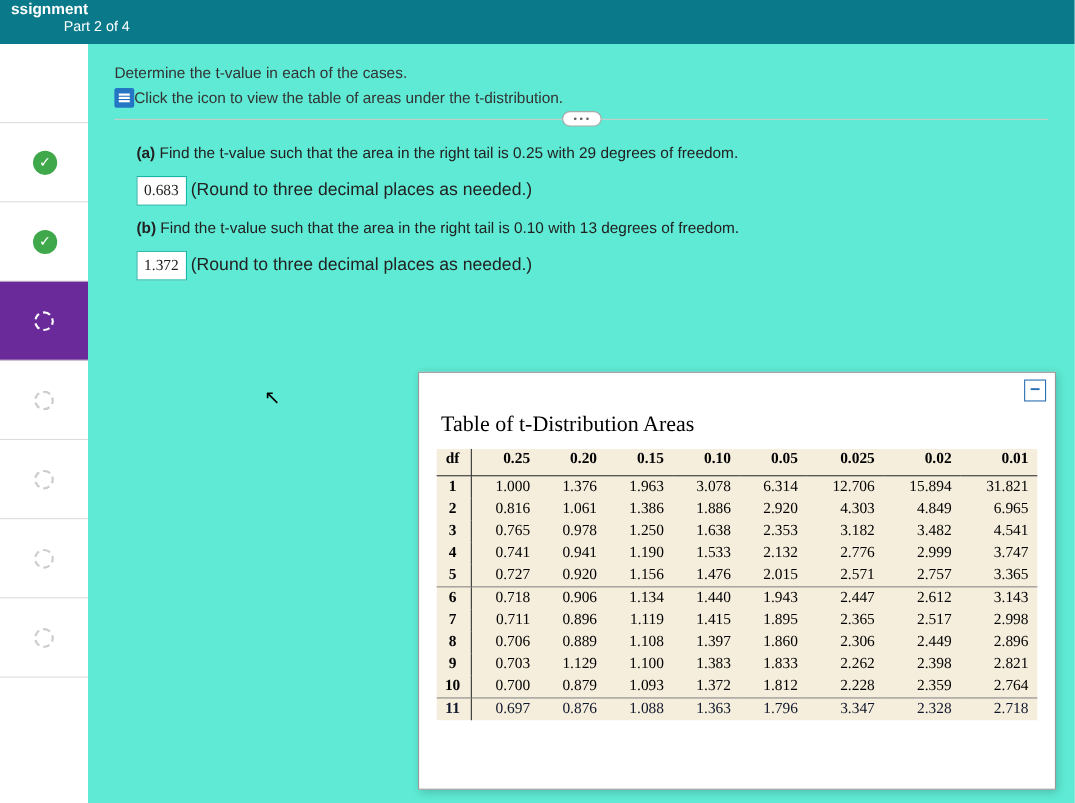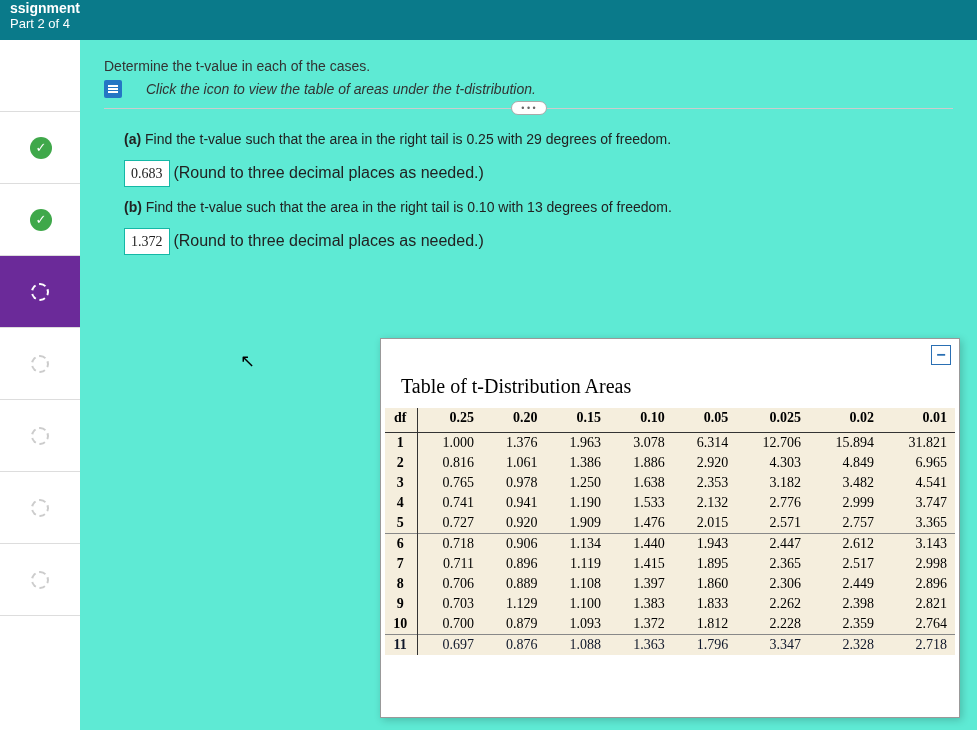--- a/index.html
+++ b/index.html
@@ -14,21 +14,21 @@
 .topbar {
   background: #0a7a8a;
   color: #fff;
   height: 40px;
   display: flex;
   padding-left: 10px;
   font-size: 14px;
   flex-direction: column;
 }
 .topbar .assignment { font-weight: bold; margin-right: 380px; }
-.topbar .part { font-size: 13px; }
+.topbar .part { font-size: 13px; margin-left: 48px; }
 .leftnav {
   position: absolute;
   left: 0;
   top: 40px;
   width: 80px;
   height: 690px;
   background: #fff;
 }
 .nav-item {
   height: 72px;
@@ -59,21 +59,21 @@
   border-radius: 50%;
 }
 .circle-o.white { border-color: #fff; }
 .content {
   margin-left: 80px;
   padding: 18px 24px;
   background: #5eead4;
   min-height: 690px;
 }
 .intro { font-size: 14px; color: #333; margin-bottom: 6px; }
-.icon-line { display: flex; align-items: center; gap: 24px; font-size: 14px; color: #333; margin-bottom: 3px; font-style: italic;}
+.icon-line { display: flex; align-items: center; gap: 0; font-size: 14px; color: #333; margin-bottom: 3px;}
 .book-icon {
   width: 18px; height: 18px; background: #2476c4; border-radius: 2px;
   display: inline-flex; align-items: center; justify-content: center;
 }
 .book-icon::after { content: ""; width: 10px; height: 2px; background: #fff; box-shadow: 0 3px 0 #fff, 0 -3px 0 #fff; }
 .separator { border-top: 1px solid #ccc; margin: 10px 0 20px; position: relative;}
 .sep-handle {
   position: absolute; left: 50%; top: -8px; transform: translateX(-50%);
   width: 36px; height: 14px; background: #fff; border: 1px solid #aaa; border-radius: 7px;
   font-size: 9px; display:flex; align-items:center; justify-content:center; color:#666;
@@ -102,21 +102,21 @@
 .popup-min {
   width: 20px; height: 20px; border: 1px solid #2a6fb3; background:#fff;
   display:flex; align-items:center; justify-content:center; color:#2a6fb3; font-weight:bold;
 }
 .popup-title {
   font-family: Georgia, 'Times New Roman', serif;
   font-size: 20px;
   padding: 4px 20px 10px;
 }
 .table-wrap {
-  padding: 0 4px;
+  padding: 0 16px;
   overflow: hidden;
 }
 table.ttab {
   border-collapse: collapse;
   font-family: Georgia, 'Times New Roman', serif;
   font-size: 14px;
   width: 100%;
   background: #f5eedd;
 }
 table.ttab th, table.ttab td {
@@ -274,21 +274,21 @@
             <td>1.533</td>
             <td>2.132</td>
             <td>2.776</td>
             <td>2.999</td>
             <td>3.747</td>
           </tr>
           <tr>
             <td>5</td>
             <td>0.727</td>
             <td>0.920</td>
-            <td>1.909</td>
+            <td>1.156</td>
             <td>1.476</td>
             <td>2.015</td>
             <td>2.571</td>
             <td>2.757</td>
             <td>3.365</td>
           </tr>
           <tr class="groupsep">
             <td>6</td>
             <td>0.718</td>
             <td>0.906</td>

